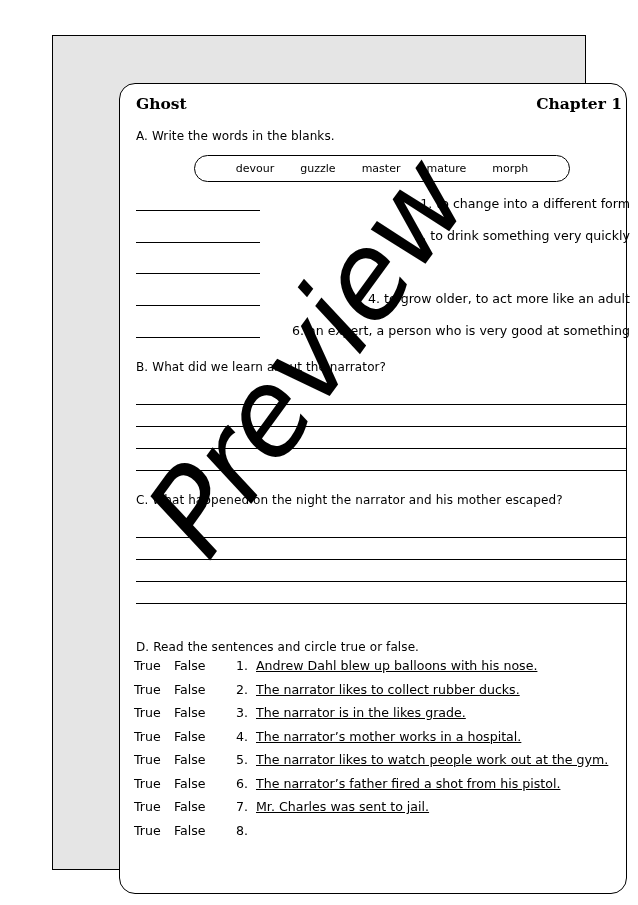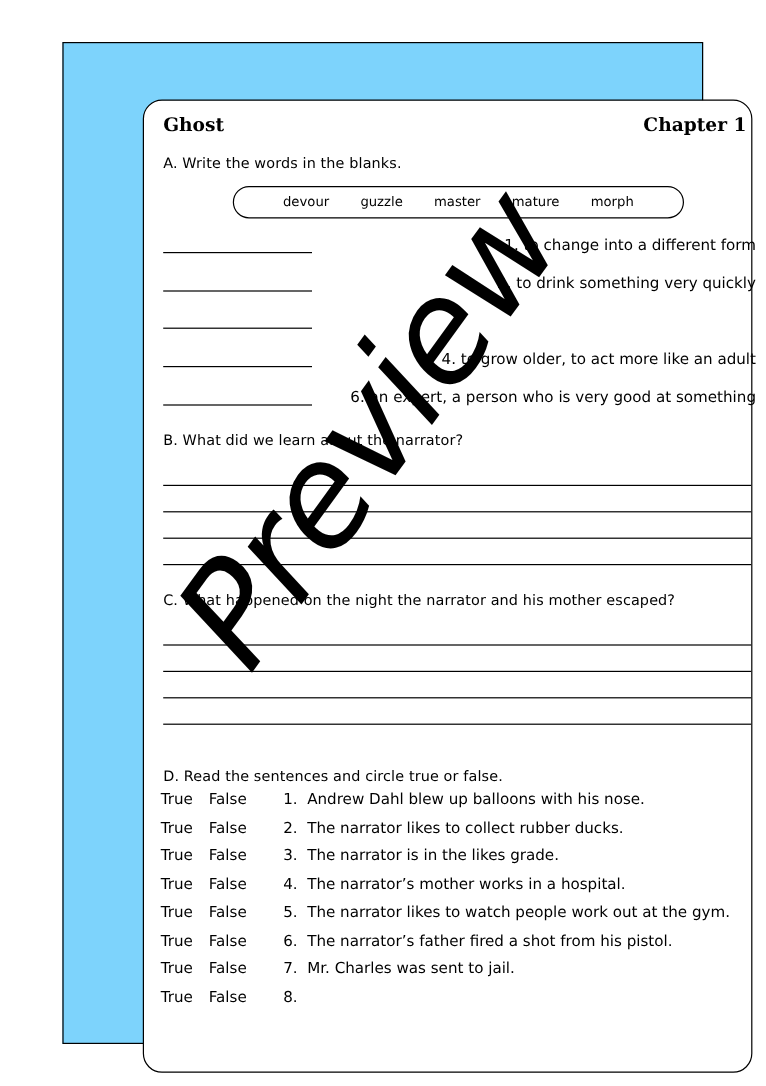--- a/index.html
+++ b/index.html
@@ -19,21 +19,21 @@
 
   
   .page-frame {
     position: absolute;
     left: 52px;
     top: 35px;
     width: 534px;
     height: 835px;
     border: 1.4px solid #000000;
     box-sizing: border-box;
-    background: #7dd3fc;
+    background: #e5e5e5;
   }
 
   
   .sheet {
     position: absolute;
     left: 66px;
     top: 47px;
     width: 508px;
     height: 811px;
     border: 1.2px solid #000000;
@@ -121,21 +121,21 @@
   .tf-list { margin-top: 4px; }
   .tf-row {
     display: flex;
     align-items: flex-start;
     font-size: 12.6px;
     margin-bottom: 8.5px;
   }
   .tf-true  { width: 40px; flex: 0 0 40px; }
   .tf-false { width: 62px; flex: 0 0 62px; }
   .tf-num   { width: 20px; flex: 0 0 20px; }
-  .tf-text  { white-space: nowrap; }
+  .tf-text  { white-space: nowrap; text-decoration: underline; }
 
   
   .watermark {
     position: absolute;
     left: 0;
     top: 0;
     width: 638px;
     height: 905px;
     pointer-events: none;
     z-index: 50;

